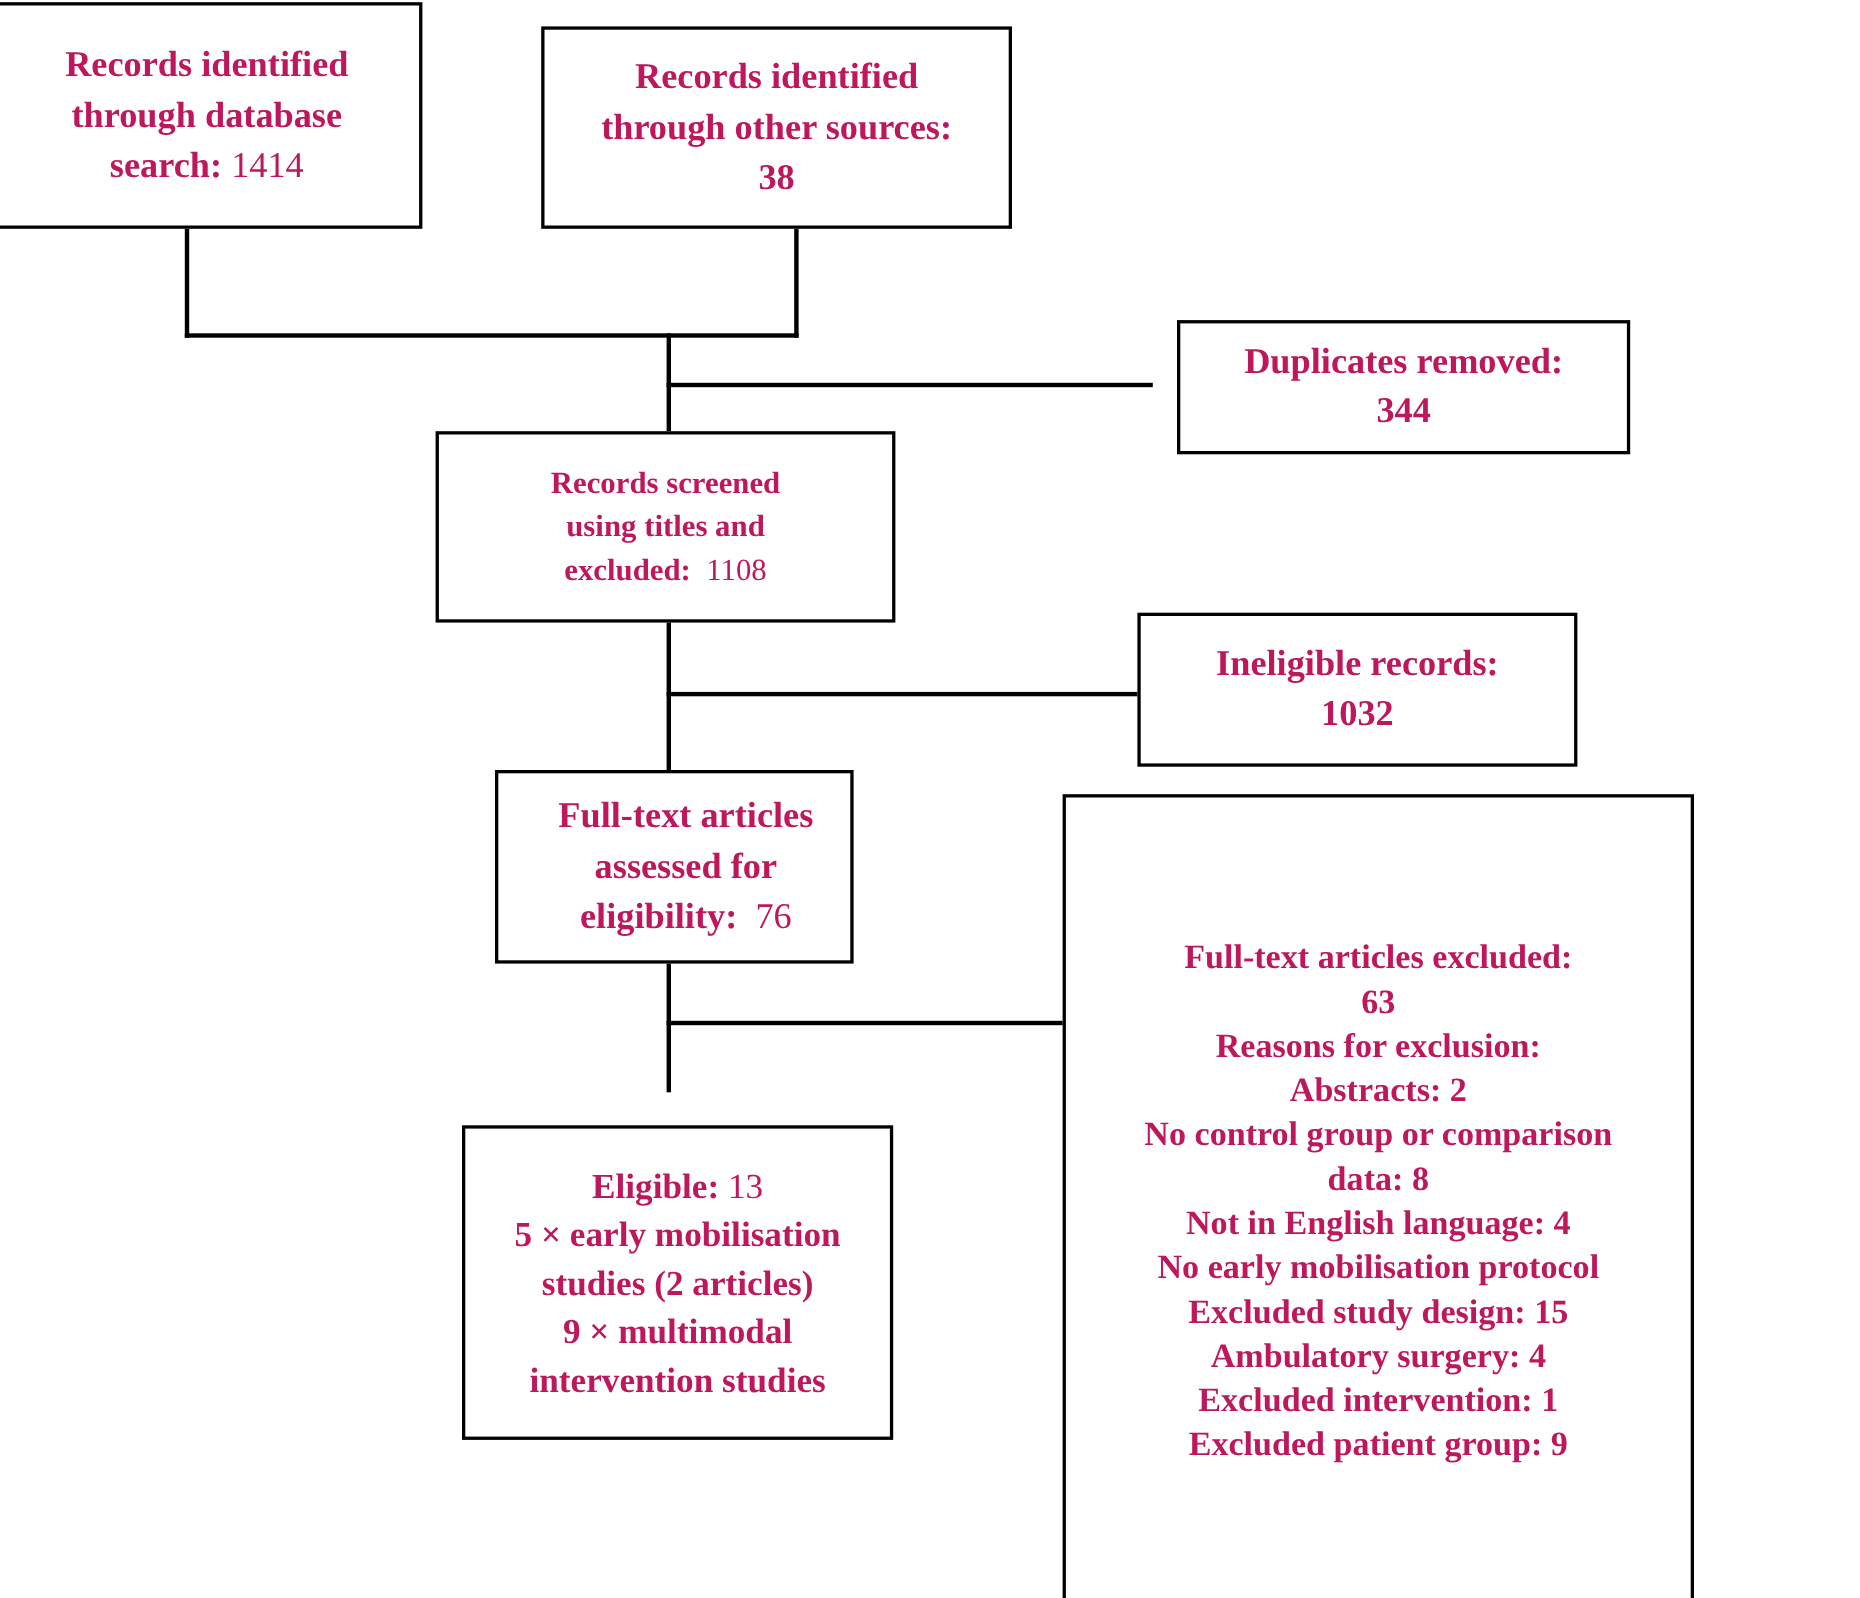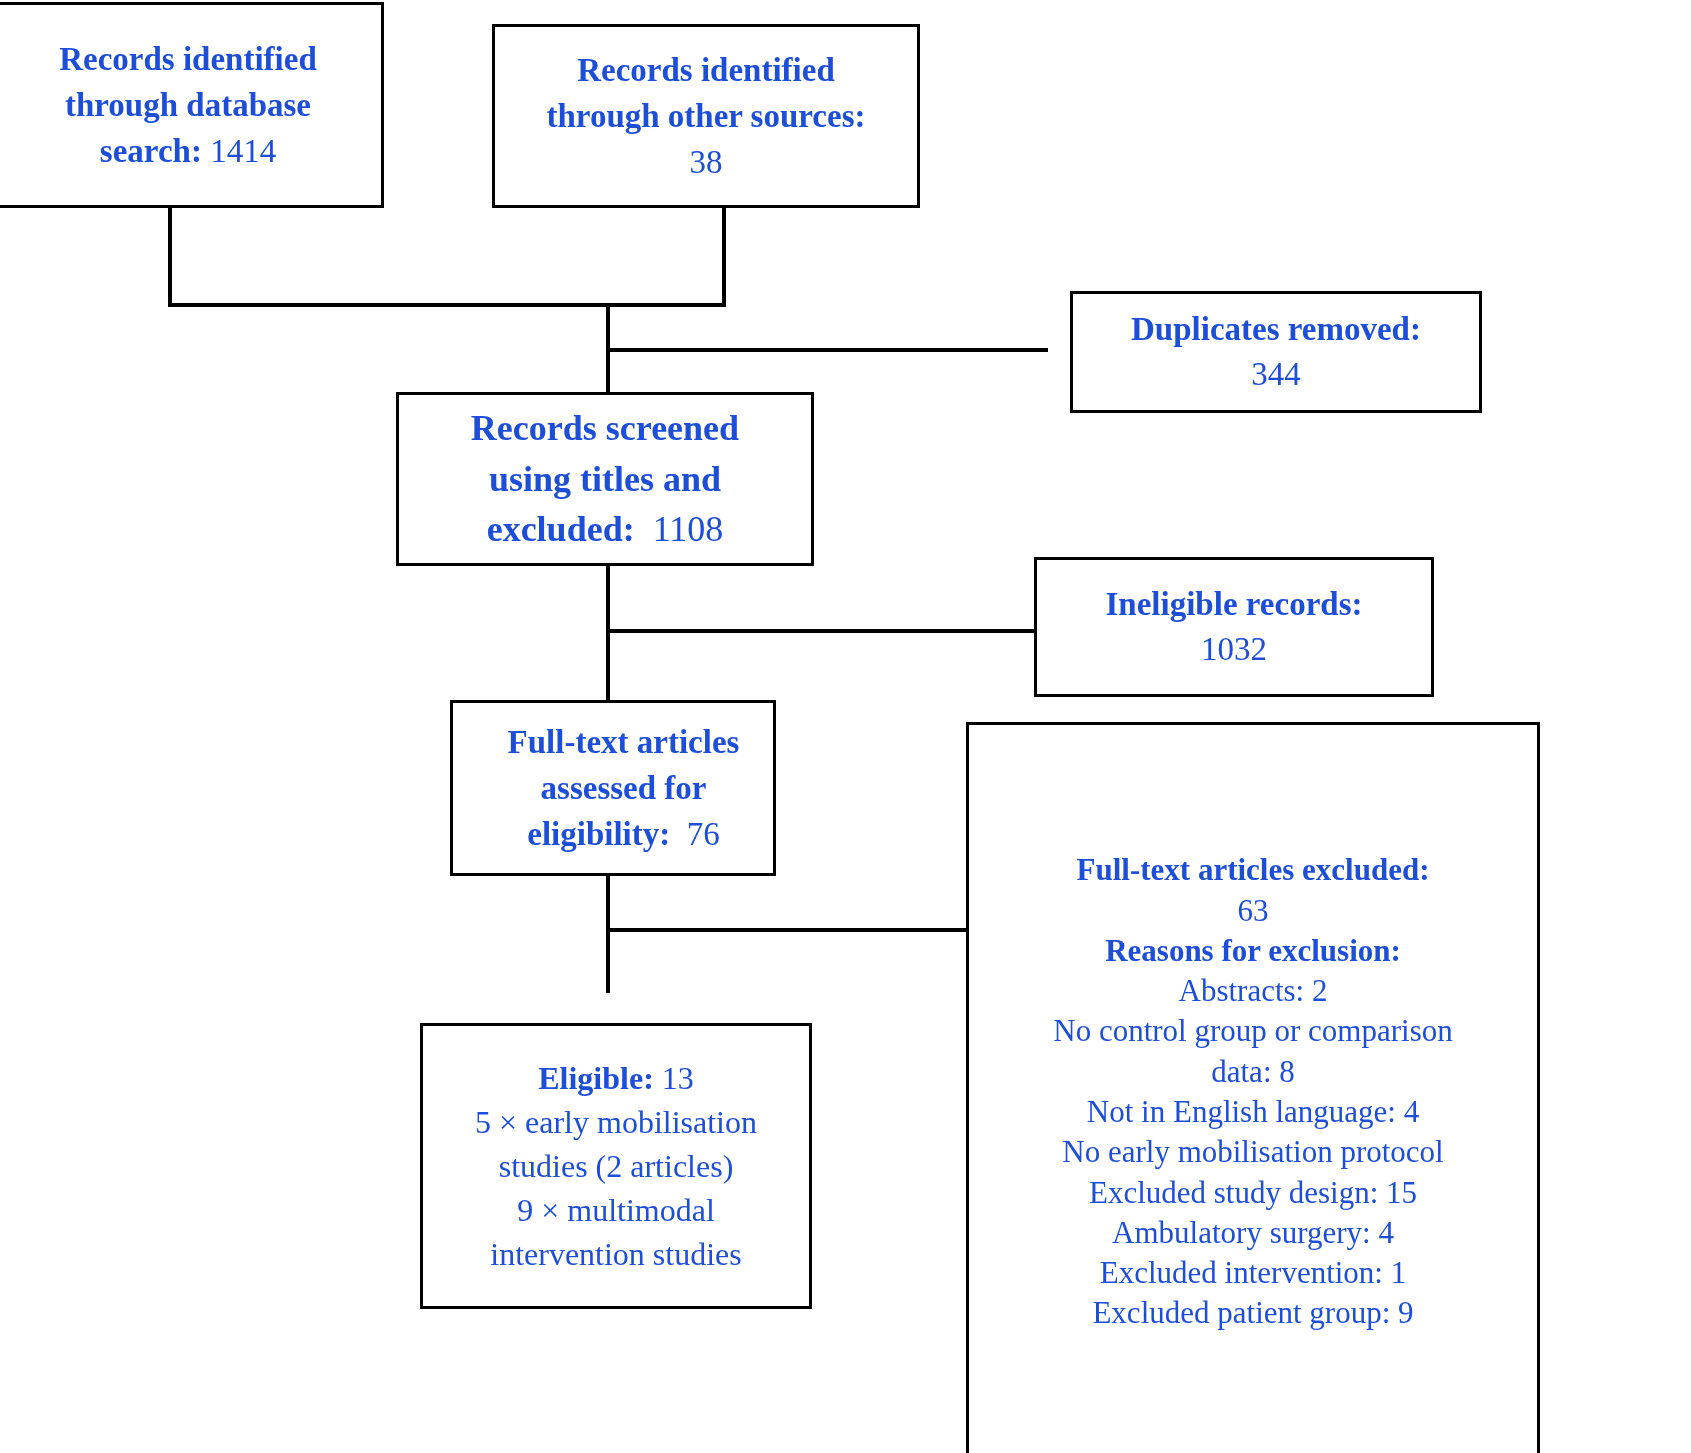--- a/index.html
+++ b/index.html
@@ -6,21 +6,21 @@
     margin: 0;
     padding: 0;
     background: #ffffff;
   }
   #canvas {
     position: relative;
     width: 1683px;
     height: 1453px;
     background: #ffffff;
     font-family: "Liberation Serif", "DejaVu Serif", serif;
-    color: #1d4ed8;
+    color: #be185d;
     overflow: hidden;
   }
   .box {
     position: absolute;
     box-sizing: border-box;
     border: 3px solid #000000;
     background: #ffffff;
     display: flex;
     flex-direction: column;
     align-items: center;
@@ -28,41 +28,41 @@
     text-align: center;
     z-index: 3;
   }
   .box .ln {
     display: block;
     width: 100%;
     line-height: 1.33;
     white-space: nowrap;
   }
   .bold { font-weight: bold; }
-  .reg  { font-weight: normal; }
+  .reg  { font-weight: bold; }
 
   
   .hline {
     position: absolute;
     background: #000000;
     height: 4px;
     z-index: 1;
   }
   .vline {
     position: absolute;
     background: #000000;
     width: 4px;
     z-index: 1;
   }
 
   
   #box-db        { left: -8px;   top: 2px;    width: 392px;  height: 206px; font-size: 33px; }
   #box-other     { left: 492px;  top: 24px;   width: 428px;  height: 184px; font-size: 33px; }
   #box-dup       { left: 1070px; top: 291px;  width: 412px;  height: 122px; font-size: 33px; }
-  #box-screened  { left: 396px;  top: 392px;  width: 418px;  height: 174px; font-size: 36px; }
+  #box-screened  { left: 396px;  top: 392px;  width: 418px;  height: 174px; font-size: 28px; }
   #box-inelig    { left: 1034px; top: 557px;  width: 400px;  height: 140px; font-size: 33px; }
   #box-fulltext  { left: 450px;  top: 700px;  width: 326px;  height: 176px; font-size: 33px; padding-left: 21px; }
   #box-excluded  { left: 966px;  top: 722px;  width: 574px;  height: 740px; font-size: 31px; }
   #box-eligible  { left: 420px;  top: 991px;  width: 392px;  height: 286px; font-size: 32px; margin-top: 32px; }
 
   #box-excluded .ln { line-height: 1.30; }
   #box-eligible .ln { line-height: 1.38; }
   #box-db .ln, #box-other .ln, #box-screened .ln,
   #box-fulltext .ln { line-height: 1.40; }
   #box-dup .ln, #box-inelig .ln { line-height: 1.36; }

